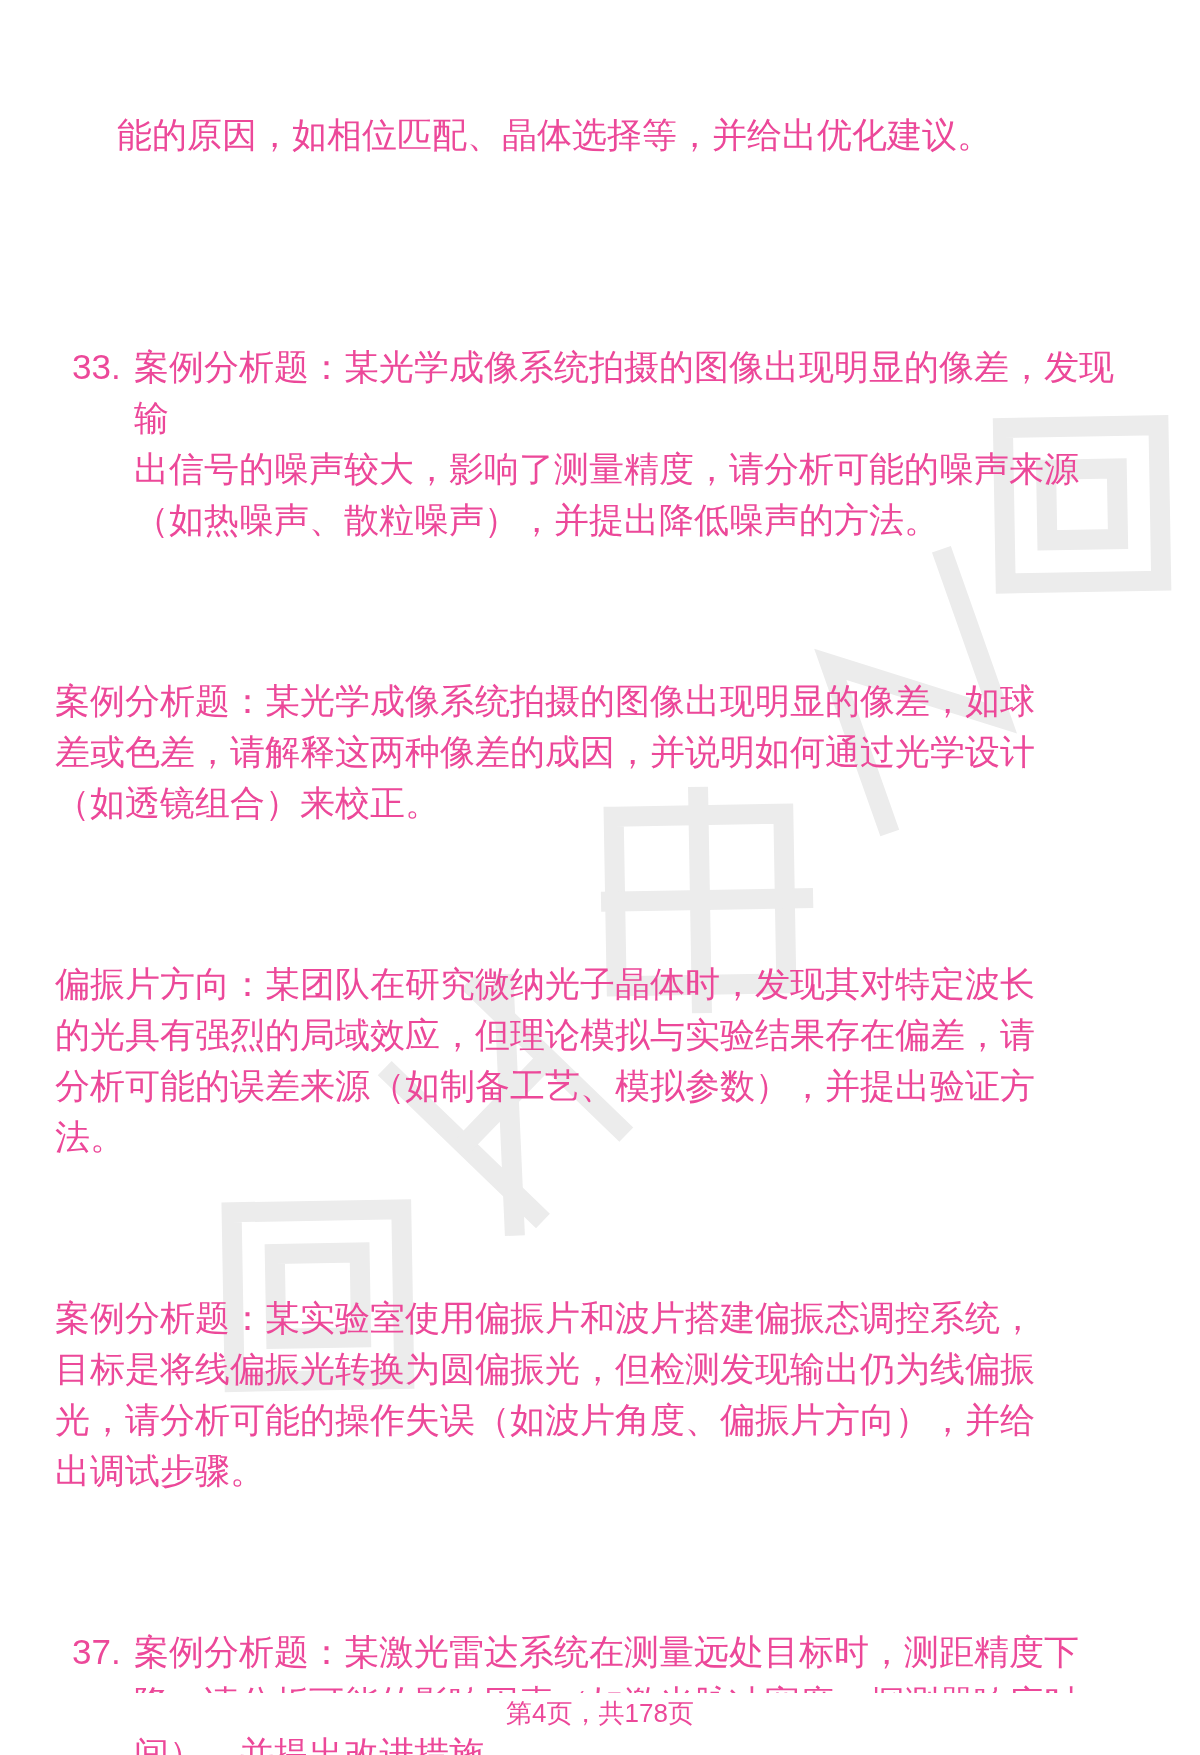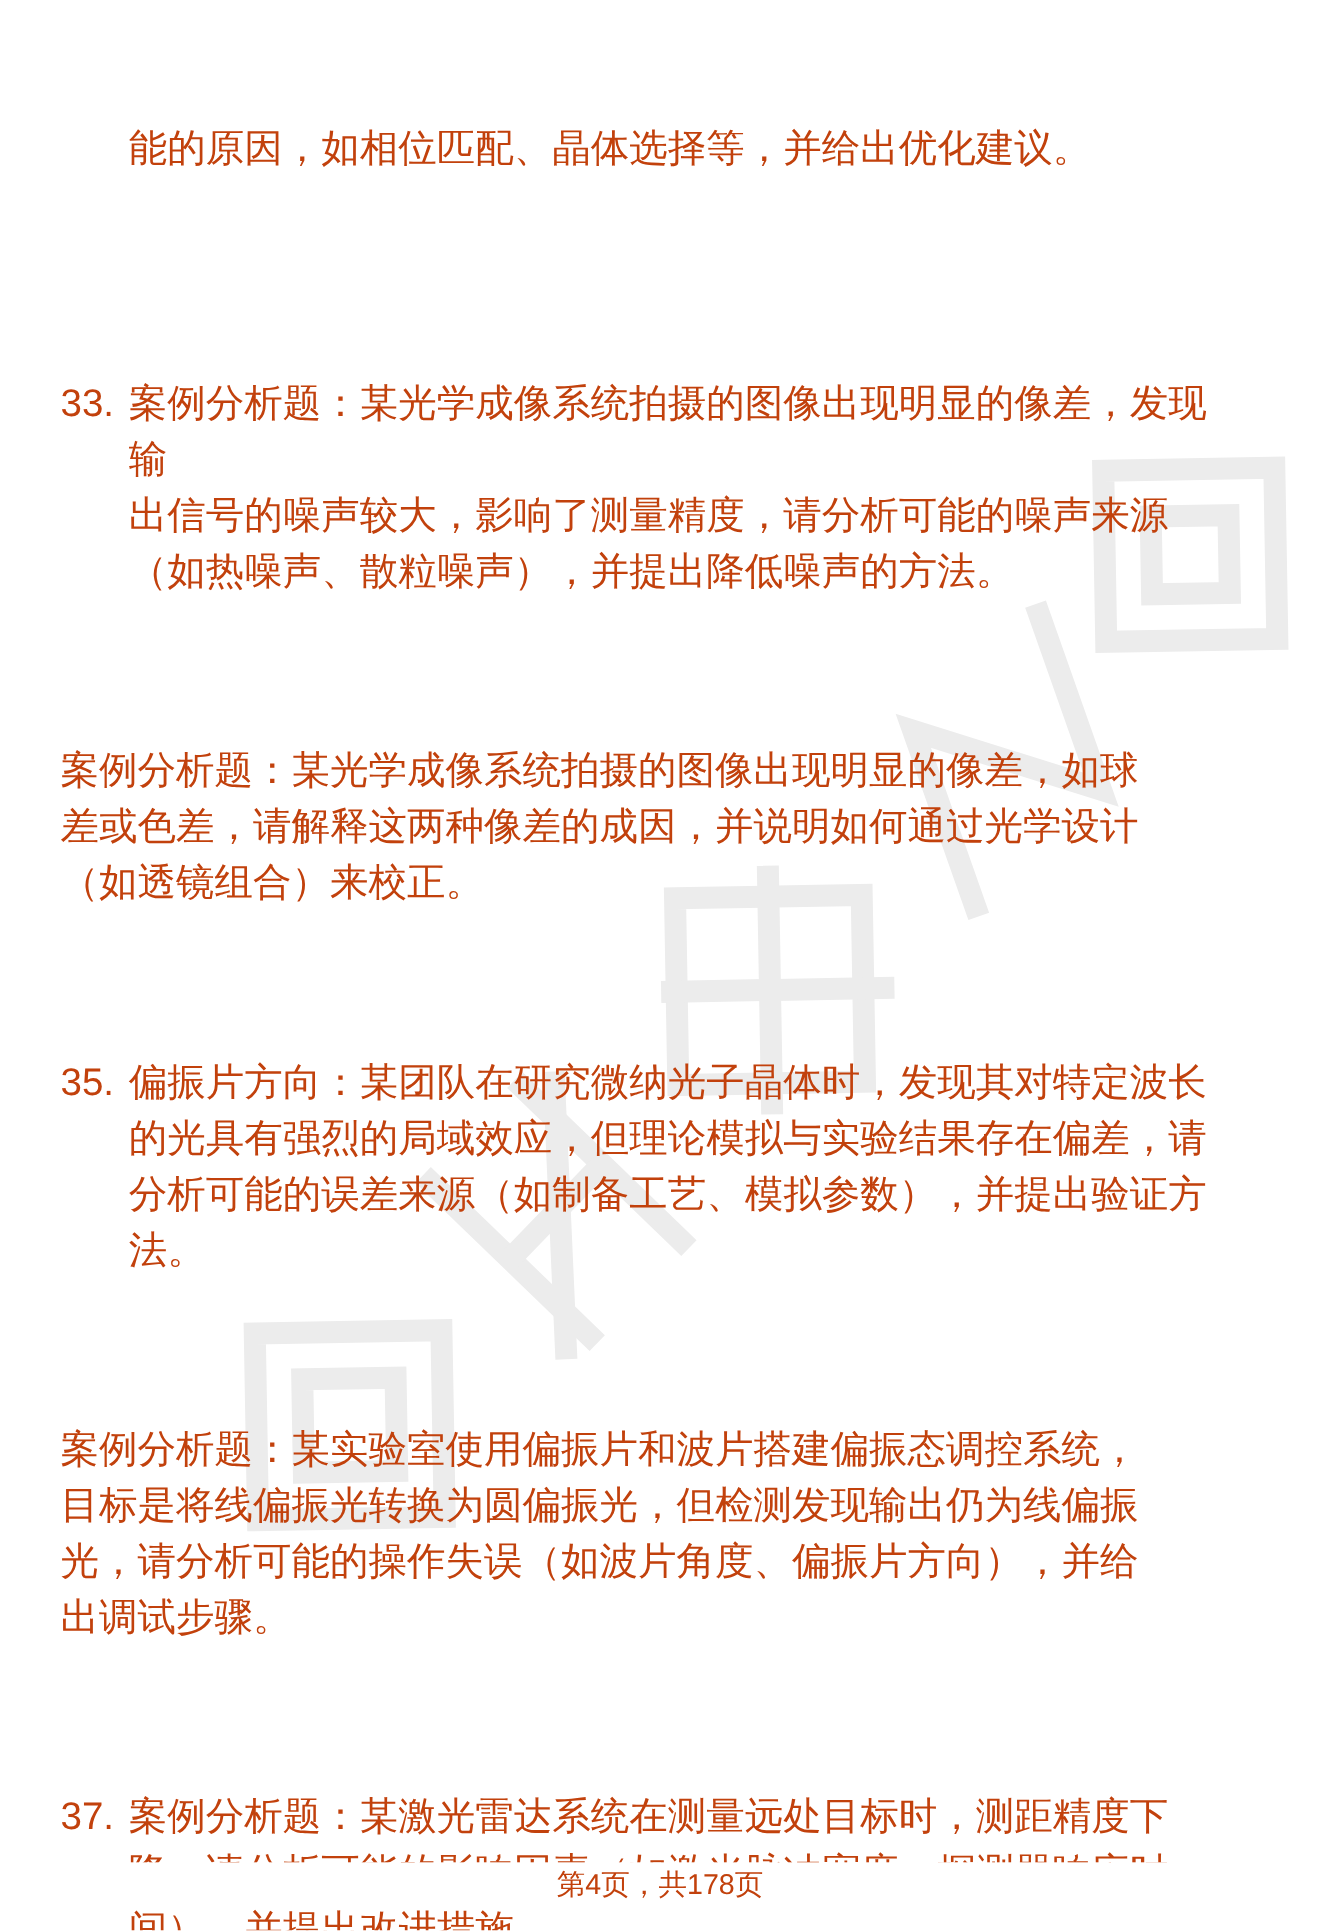--- a/index.html
+++ b/index.html
@@ -4,21 +4,21 @@
 <style>
   * { margin: 0; padding: 0; box-sizing: border-box; }
   html, body { width: 1200px; background: #ffffff; }
   .page {
     position: relative;
     width: 1200px;
     height: 1755px;
     background: #ffffff;
     overflow: hidden;
     font-family: "Liberation Sans", "DejaVu Sans", sans-serif;
-    color: #c2410c;
+    color: #ec4899;
   }
   .watermark {
     position: absolute;
     left: 0px;
     top: 750px;
     width: 1400px;
     height: 300px;
     transform: rotate(-46deg);
     transform-origin: 700px 150px;
     z-index: 0;
@@ -38,20 +38,21 @@
     margin-left: 62px;
     margin-bottom: 28px;
     width: 1005px;
   }
   .q-item {
     display: flex;
     margin-bottom: 28px;
   }
   .q-num {
     flex: 0 0 62px;
+    margin-left: 17px;
   }
   .q-text {
     width: 1005px;
   }
   .footer {
     position: absolute;
     left: 0;
     top: 1693px;
     width: 1200px;
     text-align: center;
@@ -94,21 +95,20 @@
 （如热噪声、散粒噪声），并提出降低噪声的方法。</span>
     </div>
   
     <div class="q-item">
       <span class="q-text">案例分析题：某光学成像系统拍摄的图像出现明显的像差，如球
 差或色差，请解释这两种像差的成因，并说明如何通过光学设计
 （如透镜组合）来校正。</span>
     </div>
   
     <div class="q-item">
-      <span class="q-num">35.</span>
       <span class="q-text">偏振片方向：某团队在研究微纳光子晶体时，发现其对特定波长
 的光具有强烈的局域效应，但理论模拟与实验结果存在偏差，请
 分析可能的误差来源（如制备工艺、模拟参数），并提出验证方
 法。</span>
     </div>
   
     <div class="q-item">
       <span class="q-text">案例分析题：某实验室使用偏振片和波片搭建偏振态调控系统，
 目标是将线偏振光转换为圆偏振光，但检测发现输出仍为线偏振
 光，请分析可能的操作失误（如波片角度、偏振片方向），并给

